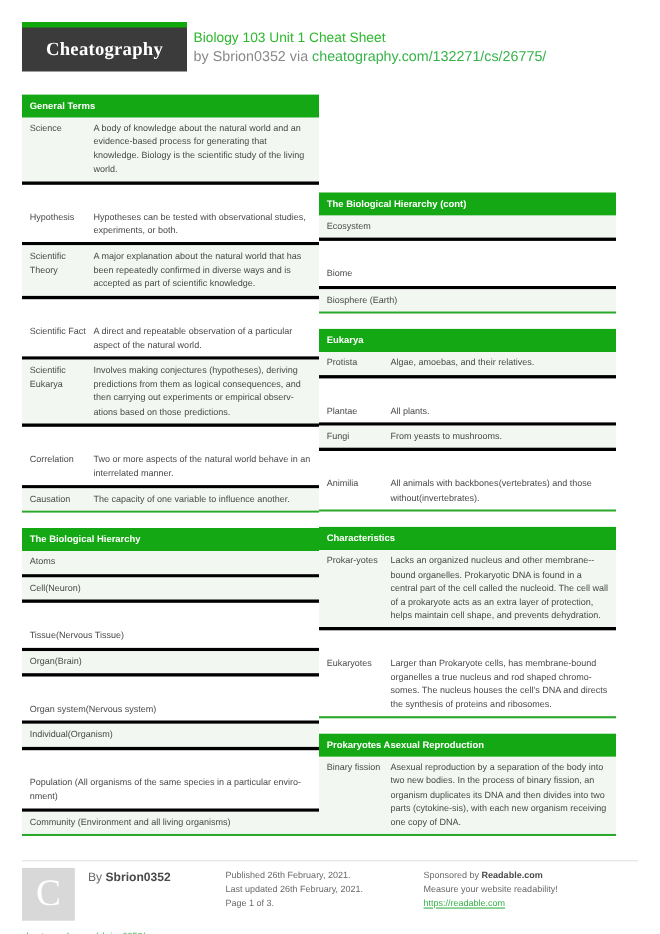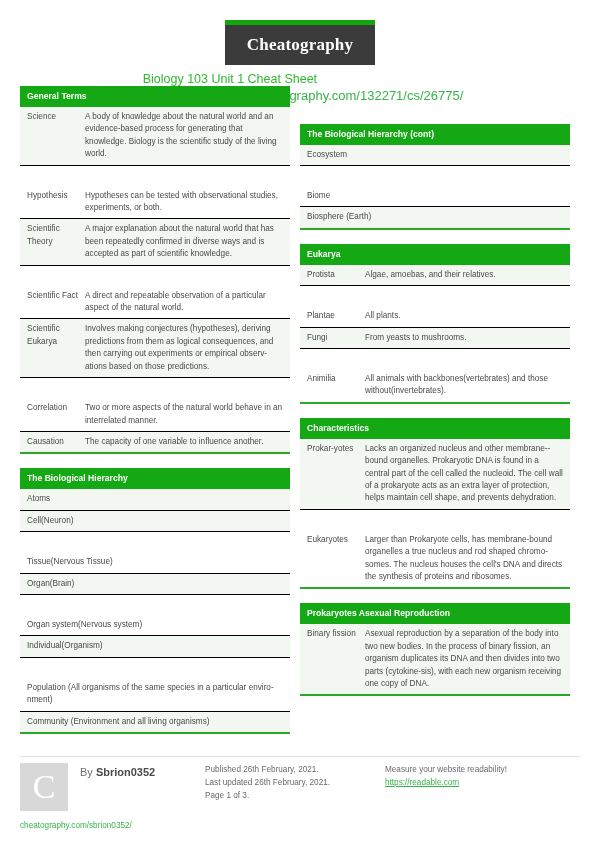--- a/index.html
+++ b/index.html
@@ -18,24 +18,23 @@
   .page {
     width: 600px;
     height: 849px;
     padding: 20px 20px 0 20px;
     position: relative;
   }
 
   
   .header {
     display: flex;
-    align-items: center;
+    align-items: flex-start;
     height: 52px;
     margin-bottom: 14px;
-    flex-direction: column;
   }
   .logo-box {
     width: 150px;
     height: 45px;
     background: #3b3b3b;
     border-top: 5px solid #12a80c;
     display: flex;
     align-items: center;
     justify-content: center;
     flex: none;
@@ -65,22 +64,21 @@
   }
   .byline .author { color: #8a8a8a; }
   .byline a {
     color: #37b34a;
     text-decoration: none;
   }
 
   
   .columns {
     display: flex;
-    gap: 10px;
-    align-items: center;
+    align-items: flex-end;
   }
   .col {
     width: 270px;
     flex: none;
   }
 
   
   .block {
     margin-bottom: 14px;
     border-bottom: 2px solid #2aa82a;
@@ -93,21 +91,21 @@
     font-weight: bold;
     padding: 5px 7px 5px 7px;
     line-height: 11px;
   }
   .row {
     display: flex;
     font-size: 8.2px;
     line-height: 12.4px;
     color: #4a4a4a;
     padding: 4px 7px 4px 7px;
-    border-bottom: 1px solid #000000;
+    border-bottom: 3px solid #000000;
   }
   .row:last-child { border-bottom: none; }
   .row.alt { background: #f2f7f1; }
   .row.plain { background: #ffffff; margin-top: 20px; }
   .cell-key {
     width: 58px;
     flex: none;
     padding-right: 6px;
     color: #4a4a4a;
   }
@@ -299,18 +297,19 @@
         </div>
       </div>
       <a class="foot-link" href="#">cheatography.com/sbrion0352/</a>
     </div>
     <div class="foot-col mid">
       <span class="foot-line">Published 26th February, 2021.</span>
       <span class="foot-line">Last updated 26th February, 2021.</span>
       <span class="foot-line">Page 1 of 3.</span>
     </div>
     <div class="foot-col right">
+      <span class="foot-line"><span>Sponsored by </span><b>Readable.com</b></span>
       <span class="foot-line">Measure your website readability!</span>
       <a class="foot-line link" href="#">https://readable.com</a>
     </div>
   </div>
 
 </div>
 
 </body></html>

